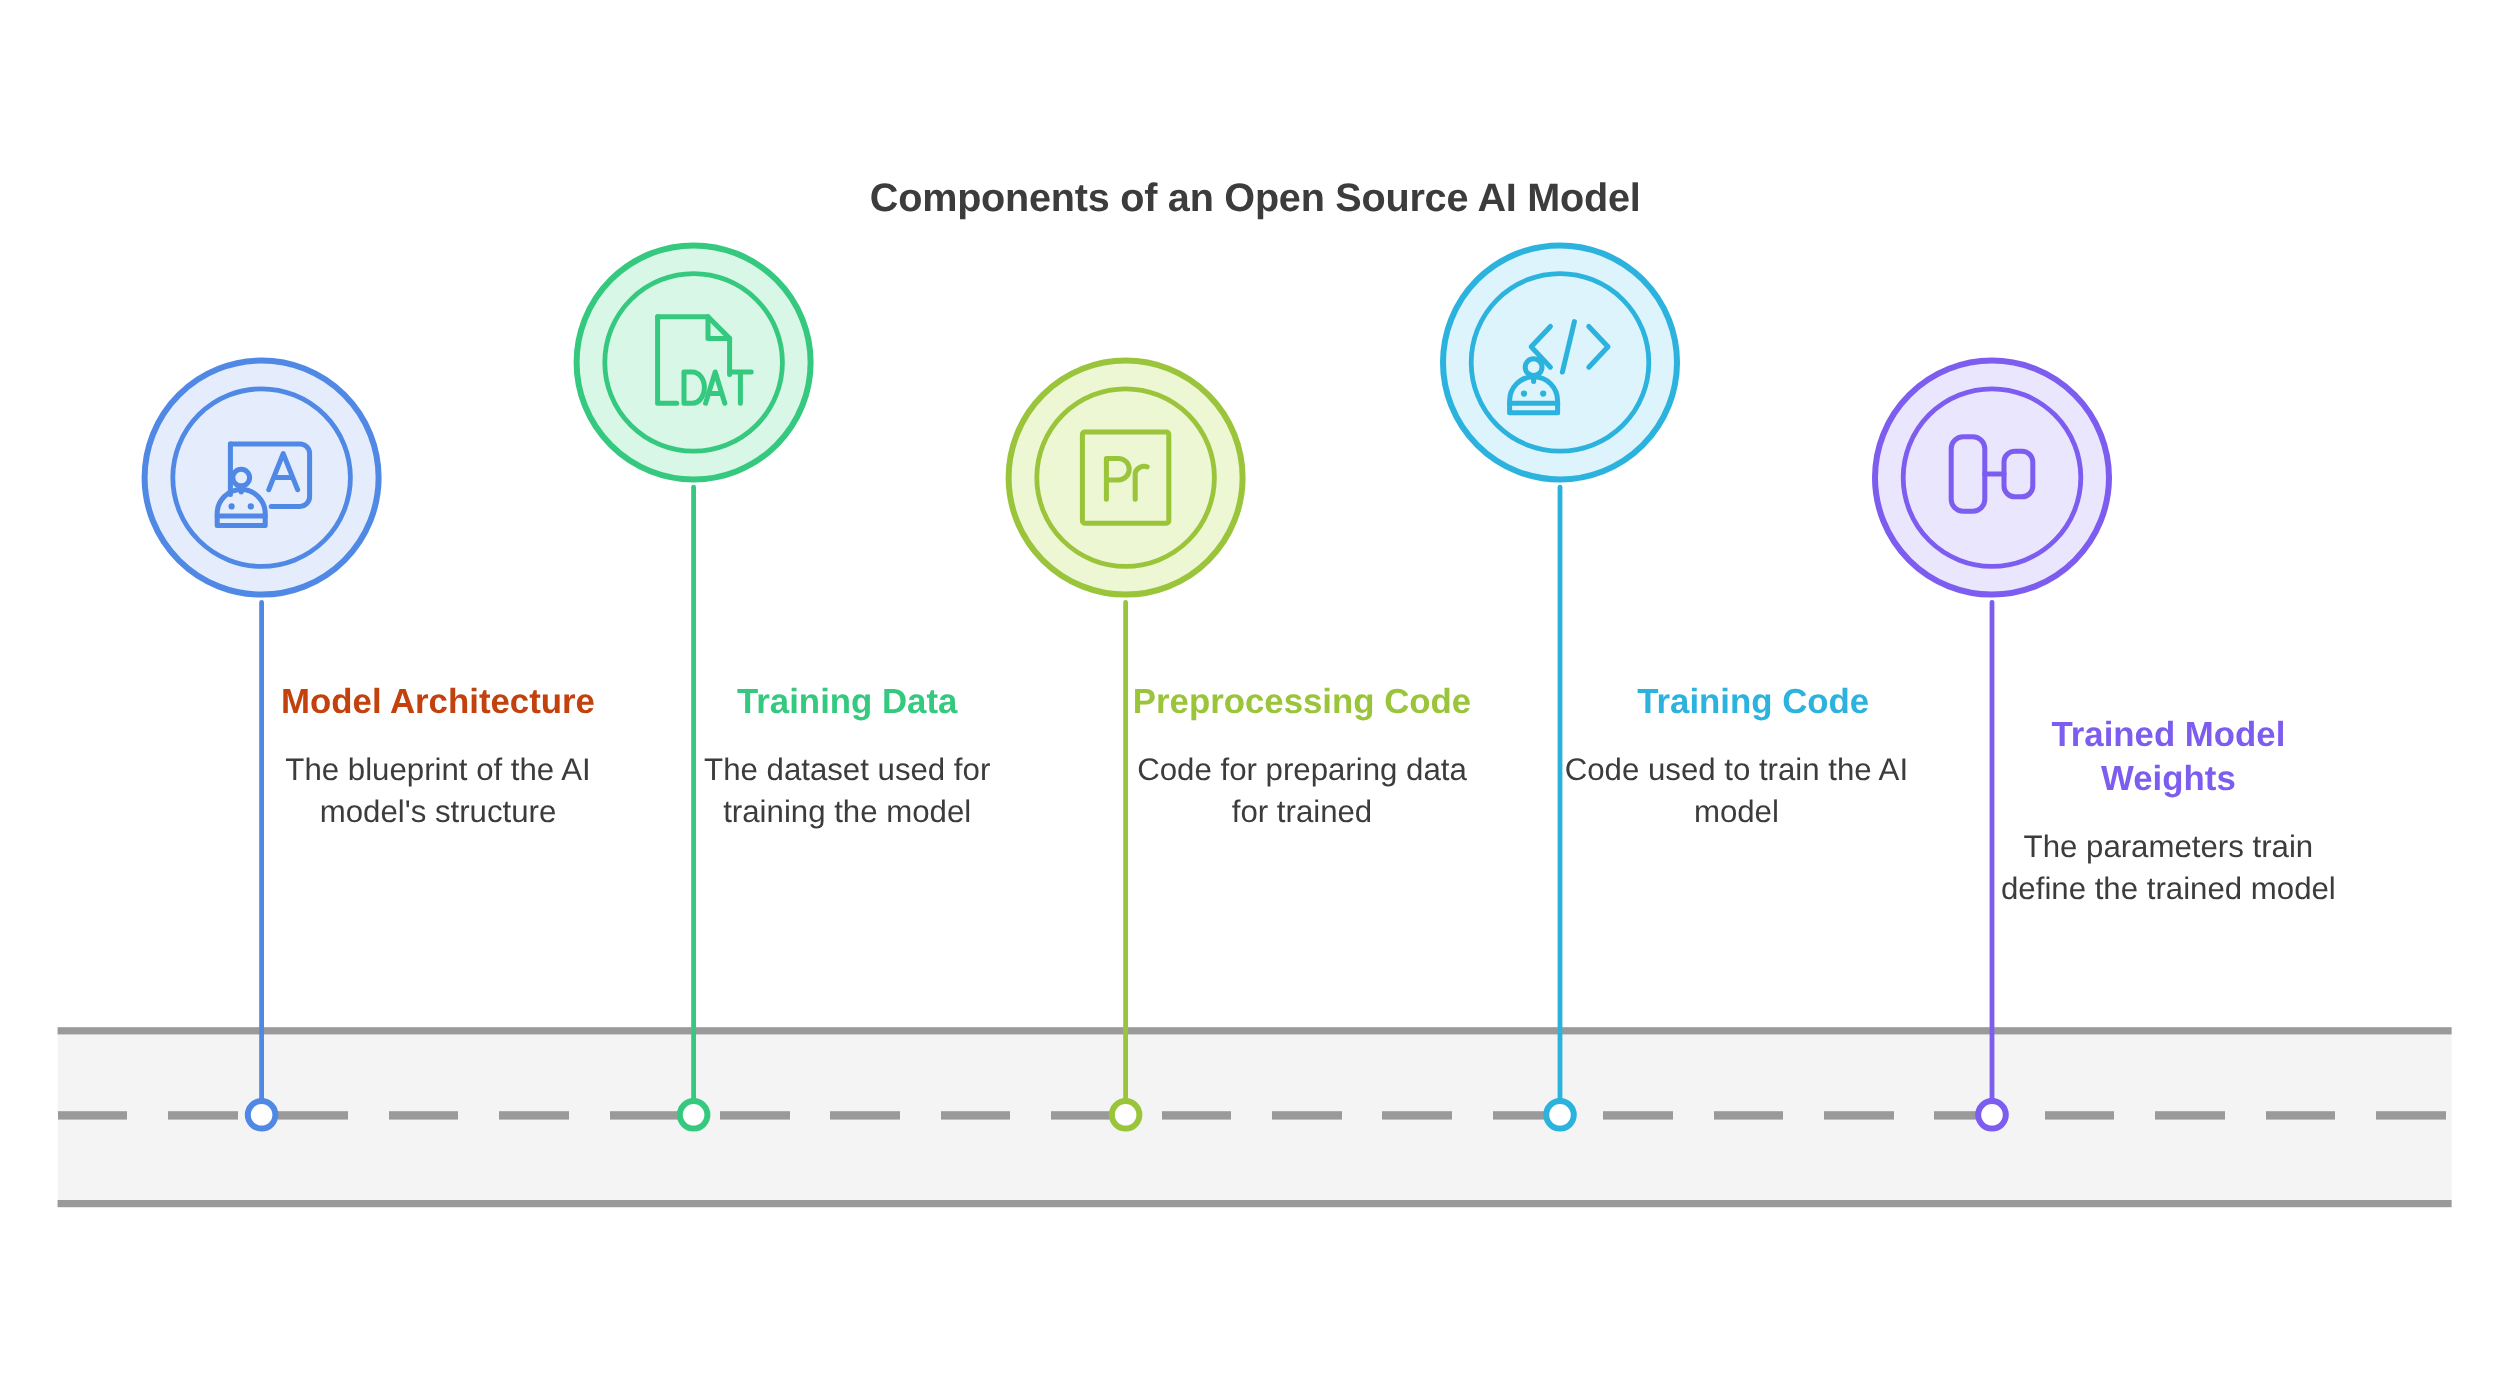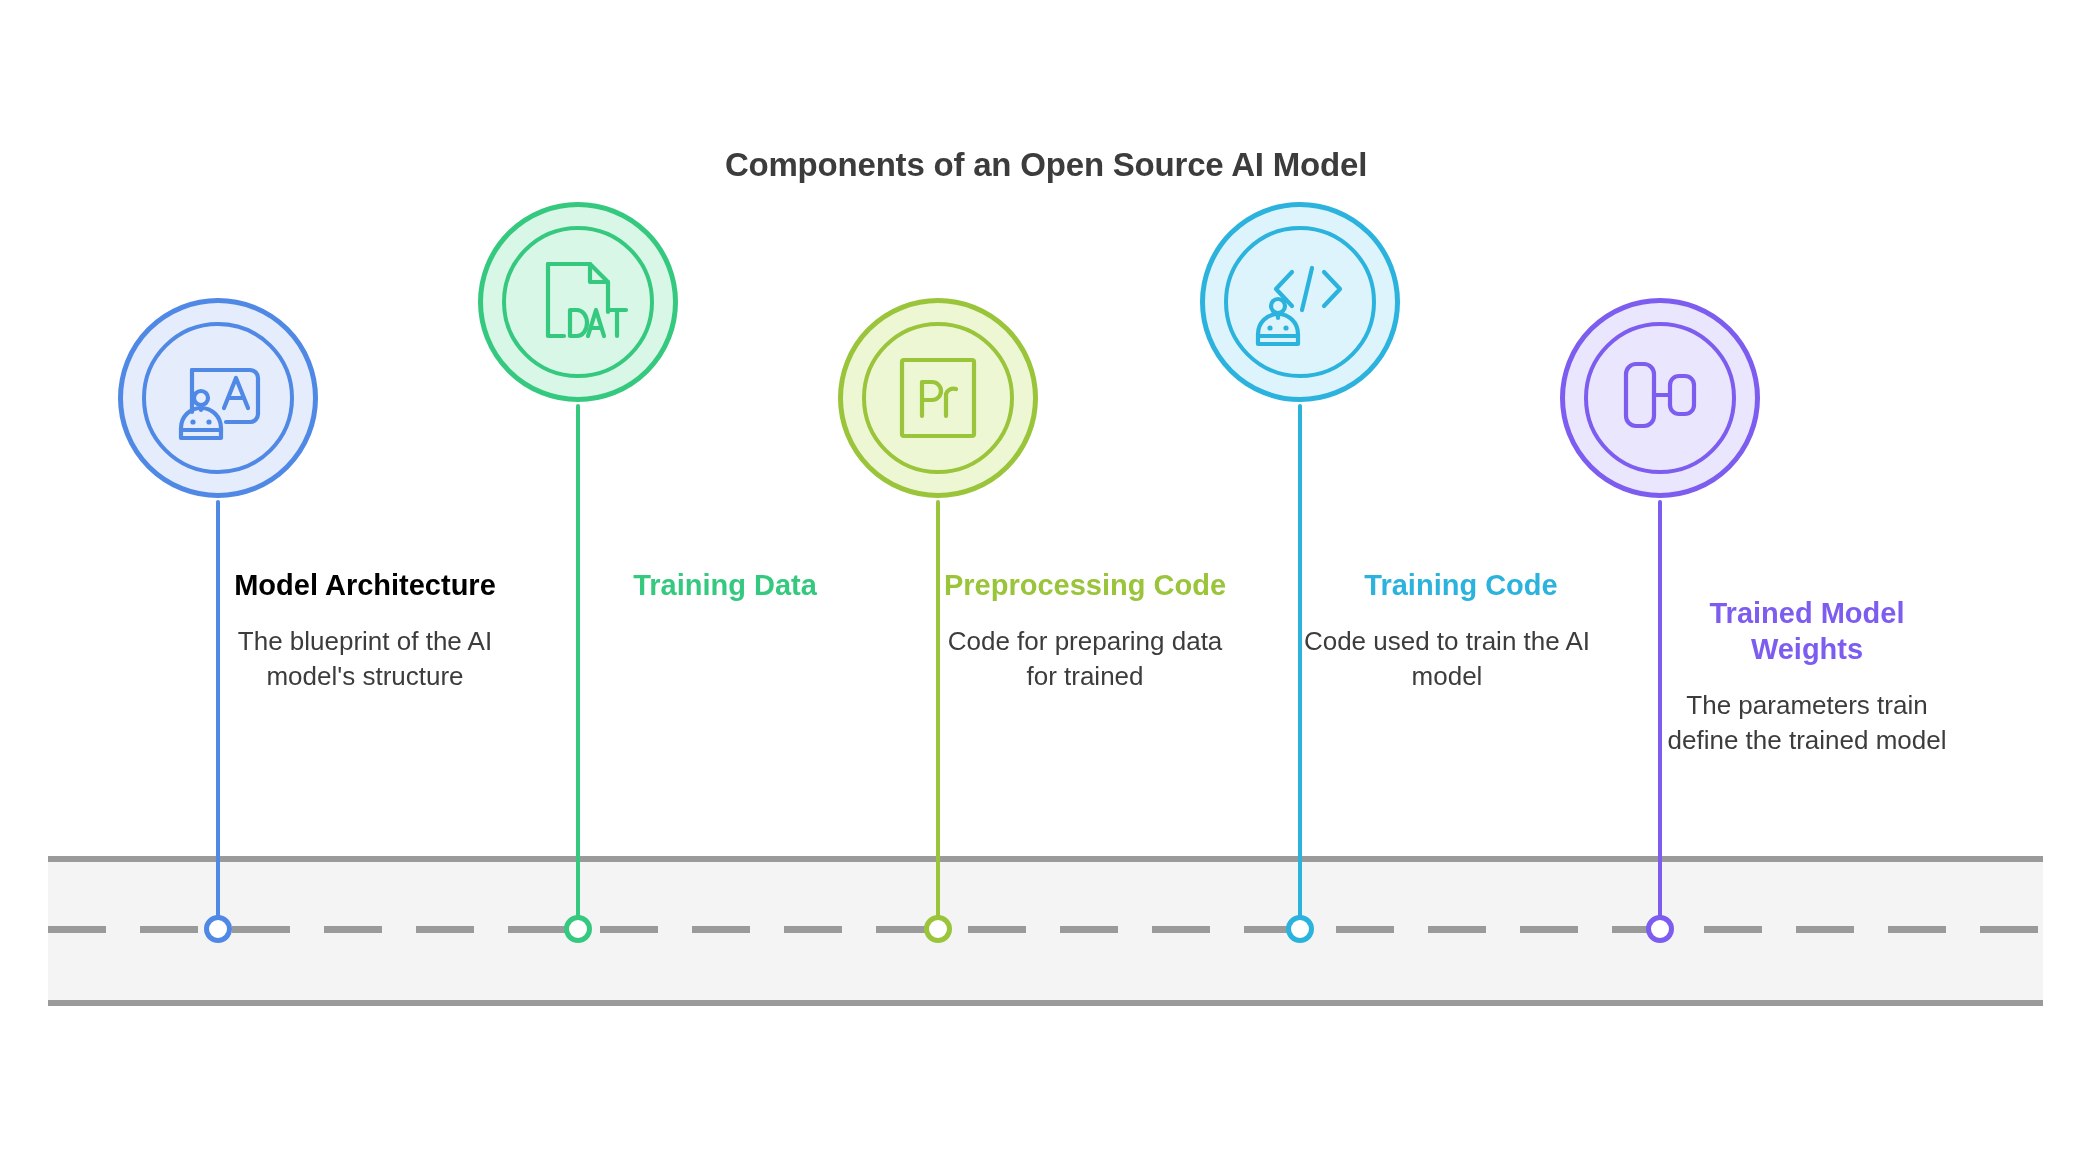--- a/index.html
+++ b/index.html
@@ -213,25 +213,26 @@
           <svg width="104" height="104" viewBox="0 0 104 104">
             <rect x="18" y="18" width="28" height="62" rx="10" fill="none" stroke="#7d5cf0" stroke-width="4.2" stroke-linecap="round" stroke-linejoin="round"></rect>
             <rect x="62" y="30" width="24" height="38" rx="9" fill="none" stroke="#7d5cf0" stroke-width="4.2" stroke-linecap="round" stroke-linejoin="round"></rect>
             <path d="M46 49 H62" fill="none" stroke="#7d5cf0" stroke-width="4.2" stroke-linecap="round" stroke-linejoin="round"></path>
           </svg>
         </div>
       </div>
     </div>
   <div id="texts">
       <div class="textblock" style="left: 221px; top: 568px;">
-        <div class="item-title" style="color:#000000;">Model Architecture</div>
+        <div class="item-title" style="color:#c2410c;">Model Architecture</div>
         <div class="item-desc">The blueprint of the AI model's structure</div>
       </div>
-      <div class="textblock" style="left: 581px; top: 568px;">
+      <div class="textblock" style="left: 562px; top: 568px;">
         <div class="item-title" style="color:#35c97f;">Training Data</div>
+        <div class="item-desc">The dataset used for training the model</div>
       </div>
       <div class="textblock" style="left: 941px; top: 568px;">
         <div class="item-title" style="color:#9ac43a;">Preprocessing Code</div>
         <div class="item-desc">Code for preparing data for trained</div>
       </div>
       <div class="textblock" style="left: 1303px; top: 568px;">
         <div class="item-title" style="color:#2bb3de;padding-left:28px;">Training Code</div>
         <div class="item-desc">Code used to train the AI model</div>
       </div>
       <div class="textblock" style="left: 1663px; top: 568px;">

